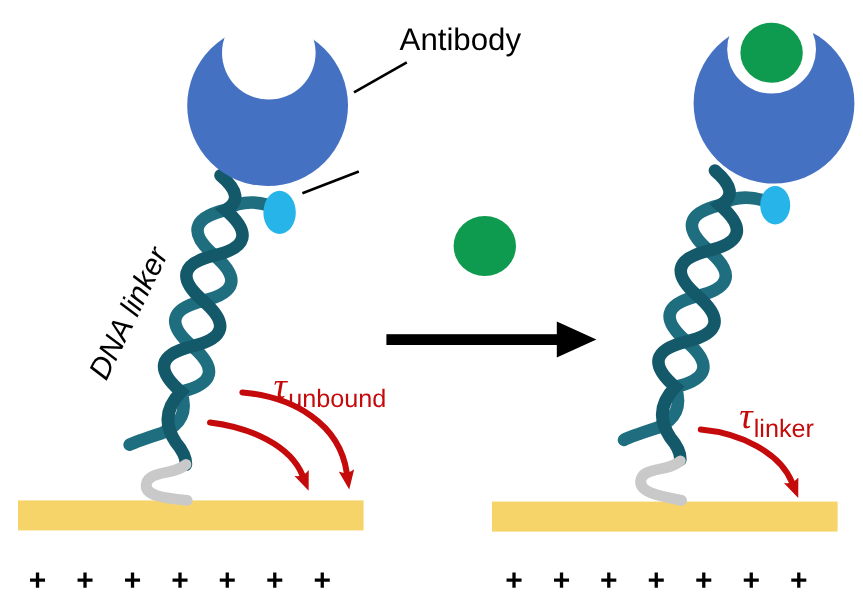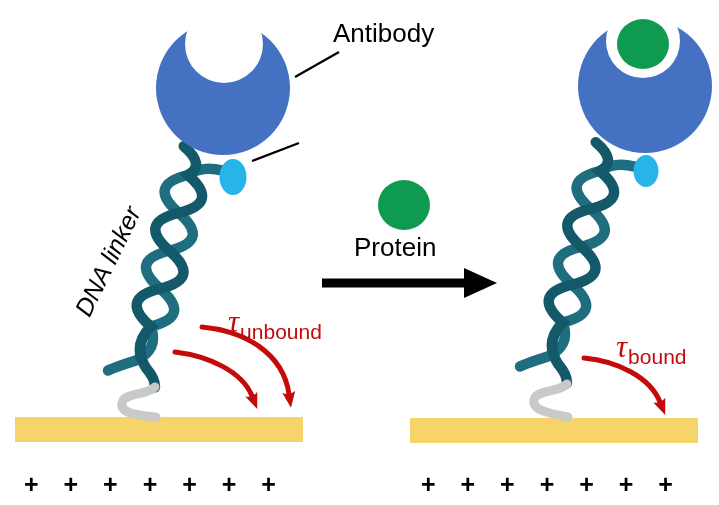--- a/index.html
+++ b/index.html
@@ -90,29 +90,28 @@
     </g>
 
     <path class="redarc" marker-end="url(#redArrowHead)" d="M 202 327 C 245 331 283 353 289 394"></path>
     <path class="redarc" marker-end="url(#redArrowHead)" d="M 175 352 C 208 356 242 371 252 396"></path>
     <path class="redarc" marker-end="url(#redArrowHead)" d="M 584 358 C 617 361 650 377 660 402"></path>
   </svg>
 
   <div class="label" style="left:333px;top:19px;">Antibody</div>
 
 
-  <div class="label" style="left:354px;top:233px;">Protein</div>
 
   <div class="label rotated" style="left:82px;top:301px;">DNA linker</div>
 
   <div class="tau-label" style="left:228px;top:304px;">
     <span class="tau-sym">τ</span><span class="tau-sub">unbound</span>
   </div>
 
   <div class="tau-label" style="left:616px;top:329px;">
-    <span class="tau-sym">τ</span><span class="tau-sub">bound</span>
+    <span class="tau-sym">τ</span><span class="tau-sub">linker</span>
   </div>
 
   <div class="charges" style="left:24px;top:470px;">+ + + + + + +</div>
 
   <div class="charges" style="left:421px;top:470px;">+ + + + + + +</div>
 
 </div>
 
 </body></html>

